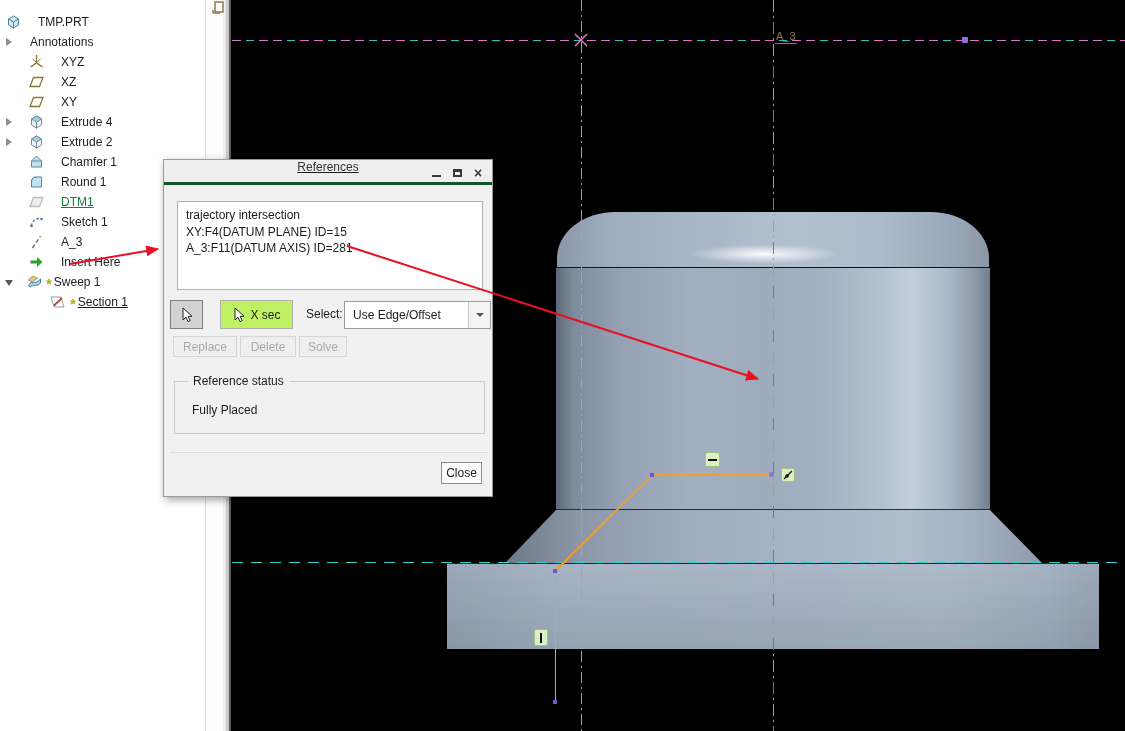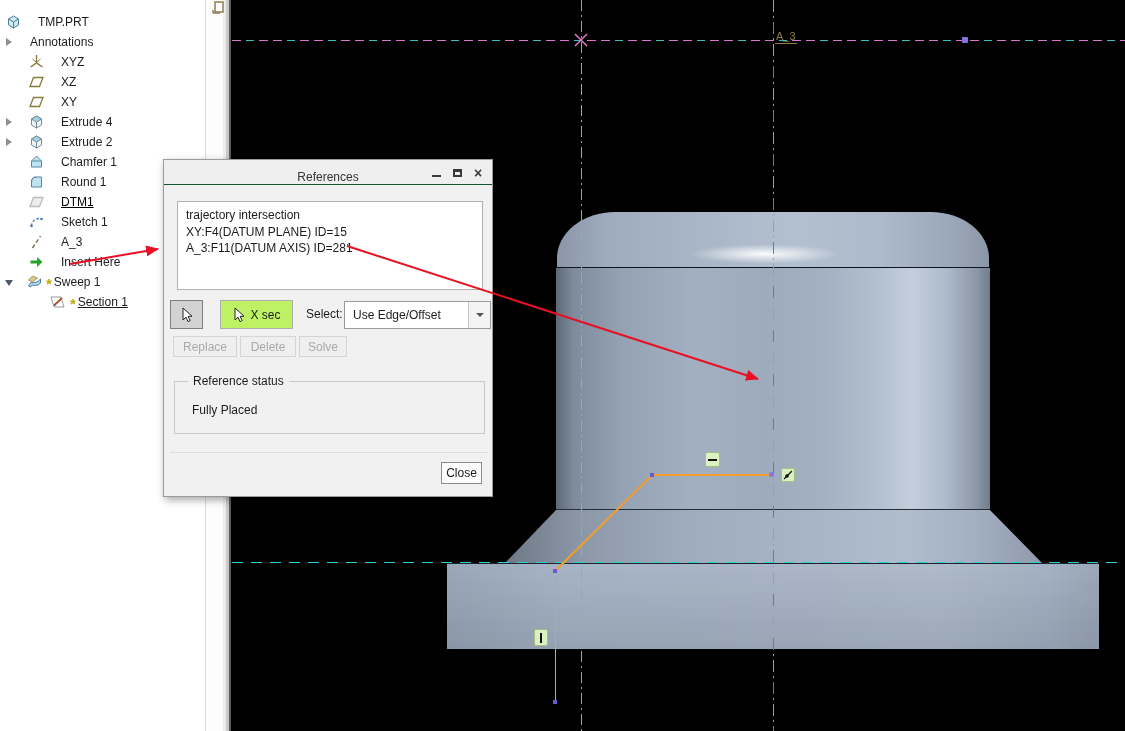--- a/index.html
+++ b/index.html
@@ -15,21 +15,21 @@
   .sash-icon { position:absolute; left:6px; top:1px; }
   .tree-row { display:flex; align-items:center; height:20px; font-size:12px; color:#1c1c1c; white-space:nowrap; cursor:default; }
   .tree-row .lbl { margin-left:16px; }
   .tw { width:11px; display:flex; justify-content:center; margin-left:3px; flex:0 0 auto; }
   .tri-c { width:0; height:0; border-left:6px solid #8f8f8f; border-top:4px solid transparent; border-bottom:4px solid transparent; }
   .tri-e { width:0; height:0; border-top:6px solid #4f5a64; border-left:4px solid transparent; border-right:4px solid transparent; margin-top:2px; }
   .ticon { width:17px; height:16px; flex:0 0 auto; margin-left:14px; }
   .ticon.root { margin-left:5px; }
   .ticon.noarrow { margin-left:28px; }
   .ticon.l2 { margin-left:47px; width:20px; }
-  .grayed { color:#000000;text-decoration:underline; }
+  .grayed { color:#15803d;text-decoration:underline; }
   .ast { color:#bfae00; font-weight:bold; font-size:15px; line-height:10px; margin:4px 1px 0 3px; flex:0 0 auto; }
 
   
   .canvas { position:absolute; left:232px; top:0; width:893px; height:731px; background:#000; z-index:1; }
   .abs { position:absolute; }
 
   
   .dome { left:557px; top:212px; width:432px; height:56px; border-radius:58px 58px 0 0 / 46px 46px 0 0; z-index:2;
           background:linear-gradient(to right,#8b97a8 0%,#9facbe 12%,#aab7c8 35%,#b3c0d0 55%,#adbacb 75%,#9aa7b8 92%,#8b96a6 100%); overflow:hidden; }
   .dome-hl { position:absolute; left:30%; top:58%; width:36%; height:34%;
@@ -68,22 +68,22 @@
                 display:flex; align-items:center; justify-content:center; }
   .c-h { left:705px; top:452px; width:15px; height:15px; }
   .c-v { left:534px; top:629px; width:14px; height:17px; }
   .c-t { left:781px; top:468px; width:14px; height:14px; }
   .glyph-h { width:9px; height:2px; background:#111; }
   .glyph-v { width:2px; height:10px; background:#111; }
 
   
   .dialog { position:absolute; left:163px; top:159px; width:330px; height:338px; background:#f1f1f1;
             border:1px solid #9b9b9b; z-index:40; font-size:12px; color:#1c1c1c; box-shadow:2px 3px 8px rgba(0,0,0,.35); }
-  .titlebar { position:relative; height:25px; background:#efefef; border-bottom:1px solid #14532d;
-              display:flex; align-items:flex-end; justify-content:center; }
+  .titlebar { position:relative; height:25px; background:#efefef; border-bottom:3px solid #14532d;
+              display:flex; align-items:flex-start; justify-content:center;text-decoration:underline; }
   .title-text { font-size:12px; color:#333; }
   .winbtns { position:absolute; right:8px; top:0; height:25px; display:flex; align-items:center; gap:9px; }
   .wb { width:12px; height:12px; display:flex; align-items:center; justify-content:center; color:#3a3a3a; cursor:default; }
   .wb-min { width:9px; height:2px; background:#3a3a3a; margin-top:6px; }
   .wb-max { width:9px; height:8px; border:2px solid #3a3a3a; border-top-width:3px; }
   .wb-close { font-size:14px; font-weight:bold; line-height:12px; }
   .listbox { position:absolute; left:13px; top:41px; width:306px; height:89px; background:#fff; border:1px solid #b2b2b2; padding:5px 8px; line-height:16.5px; overflow:hidden; }
   .arrow-btn { position:absolute; left:6px; top:140px; width:33px; height:29px; background:#d2d2d2; border:1px solid #7f7f7f;
                display:flex; align-items:center; justify-content:center; }
   .xsec-btn { position:absolute; left:56px; top:140px; width:73px; height:29px; background:#bef264; border:1px solid #aeaeae;

